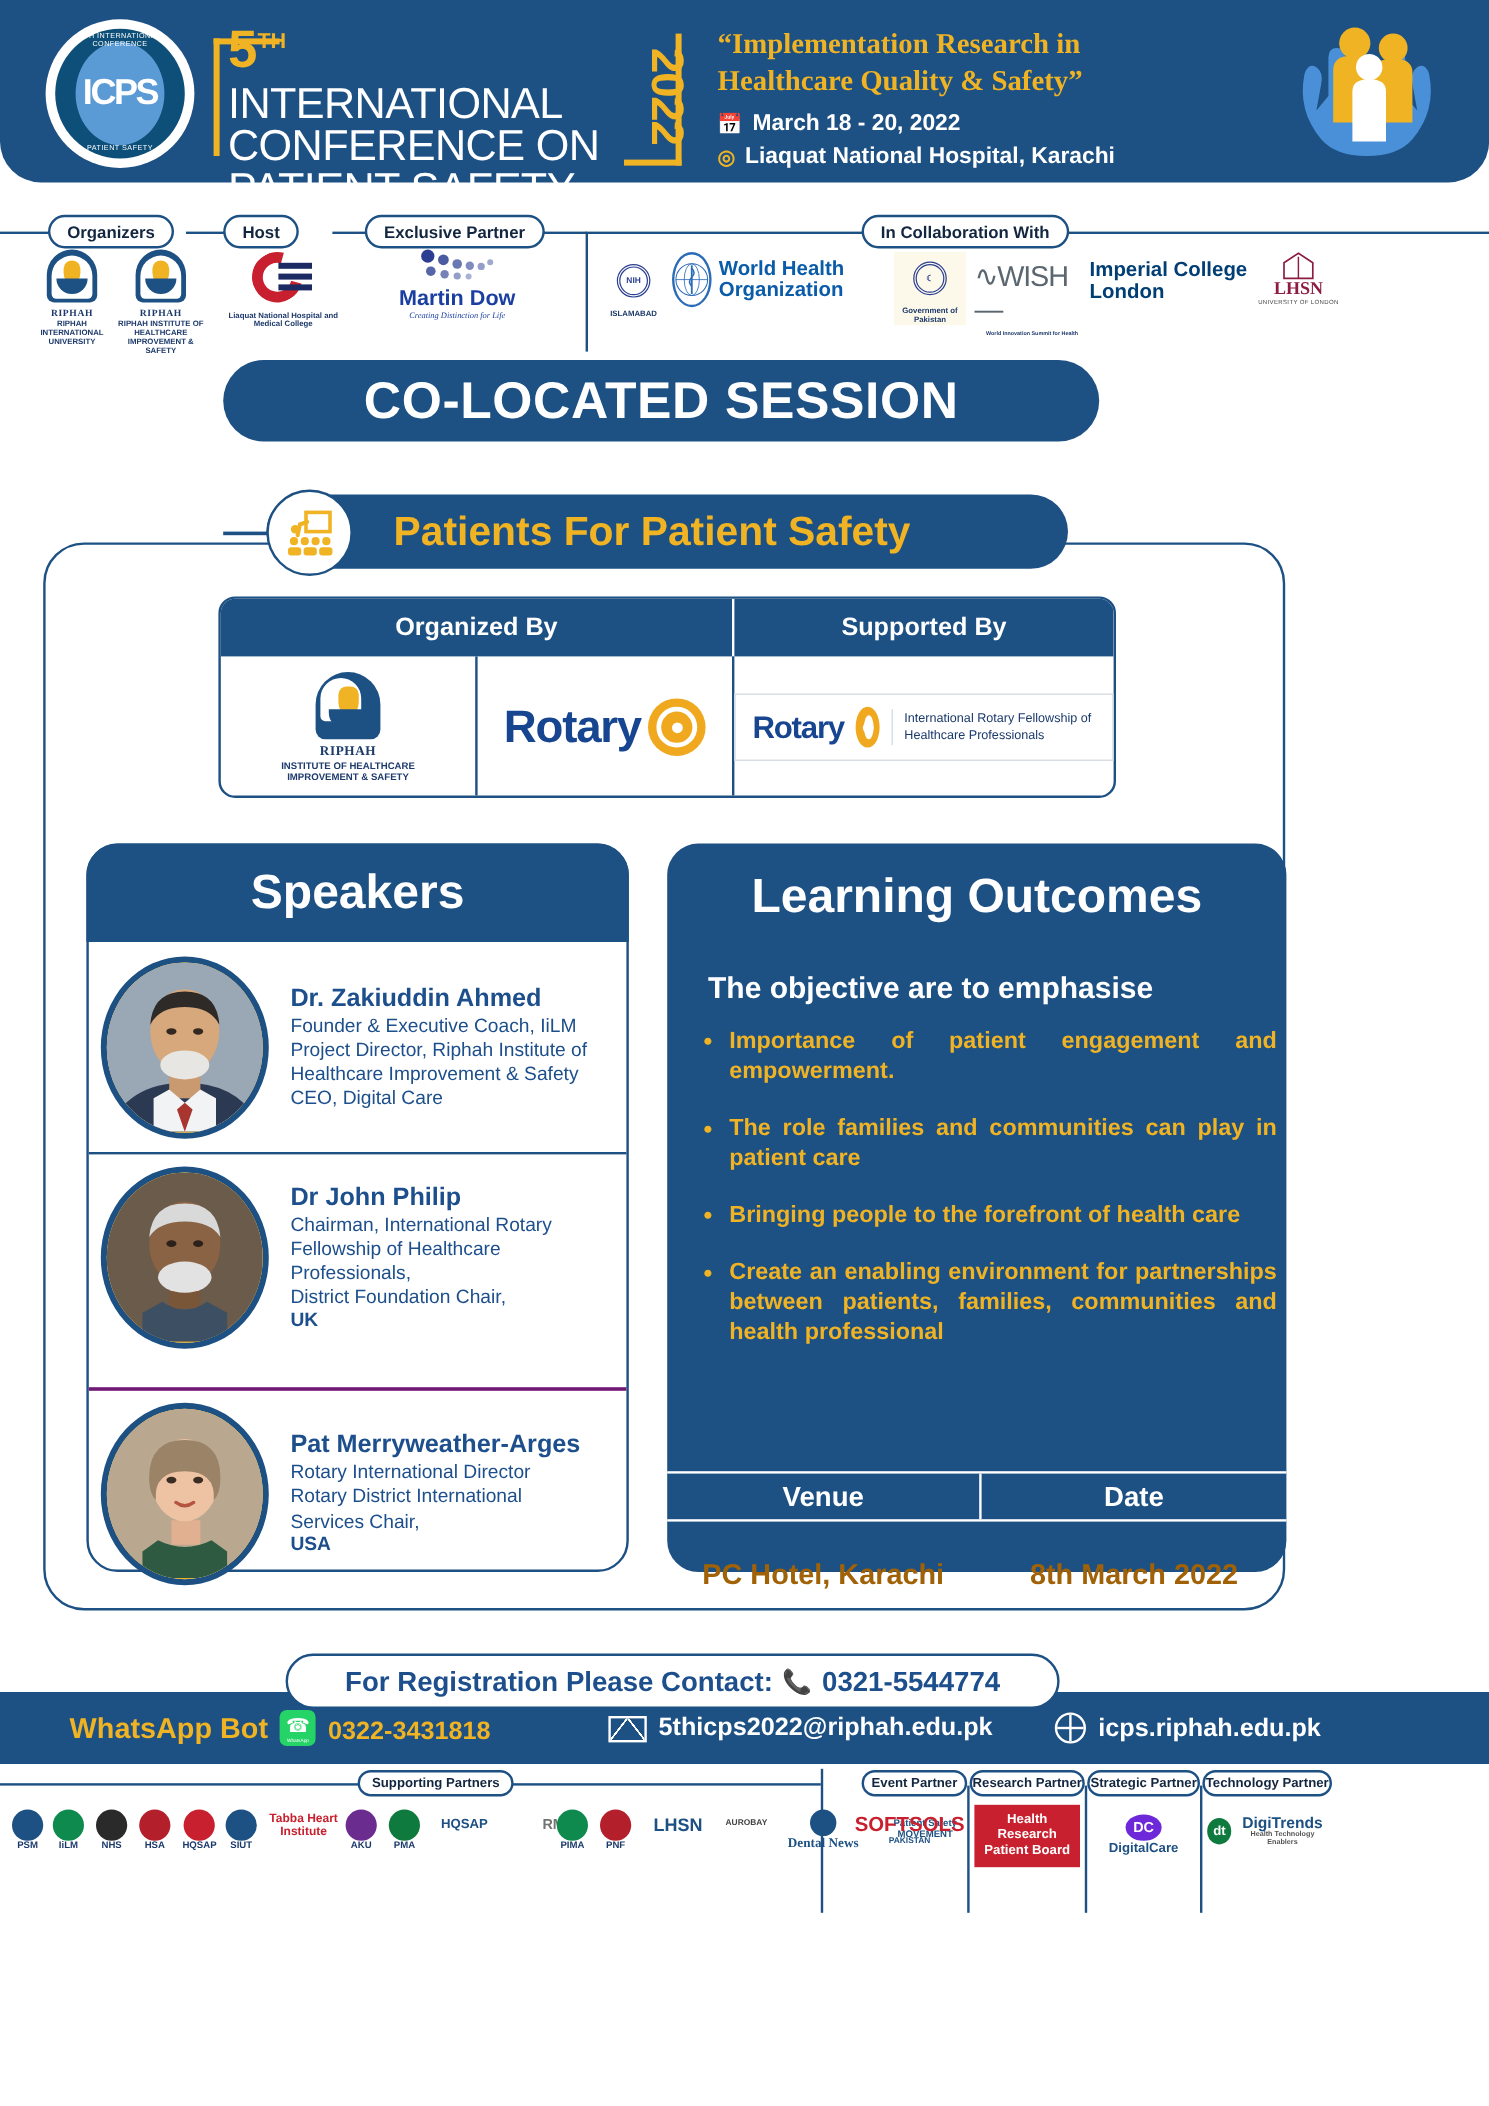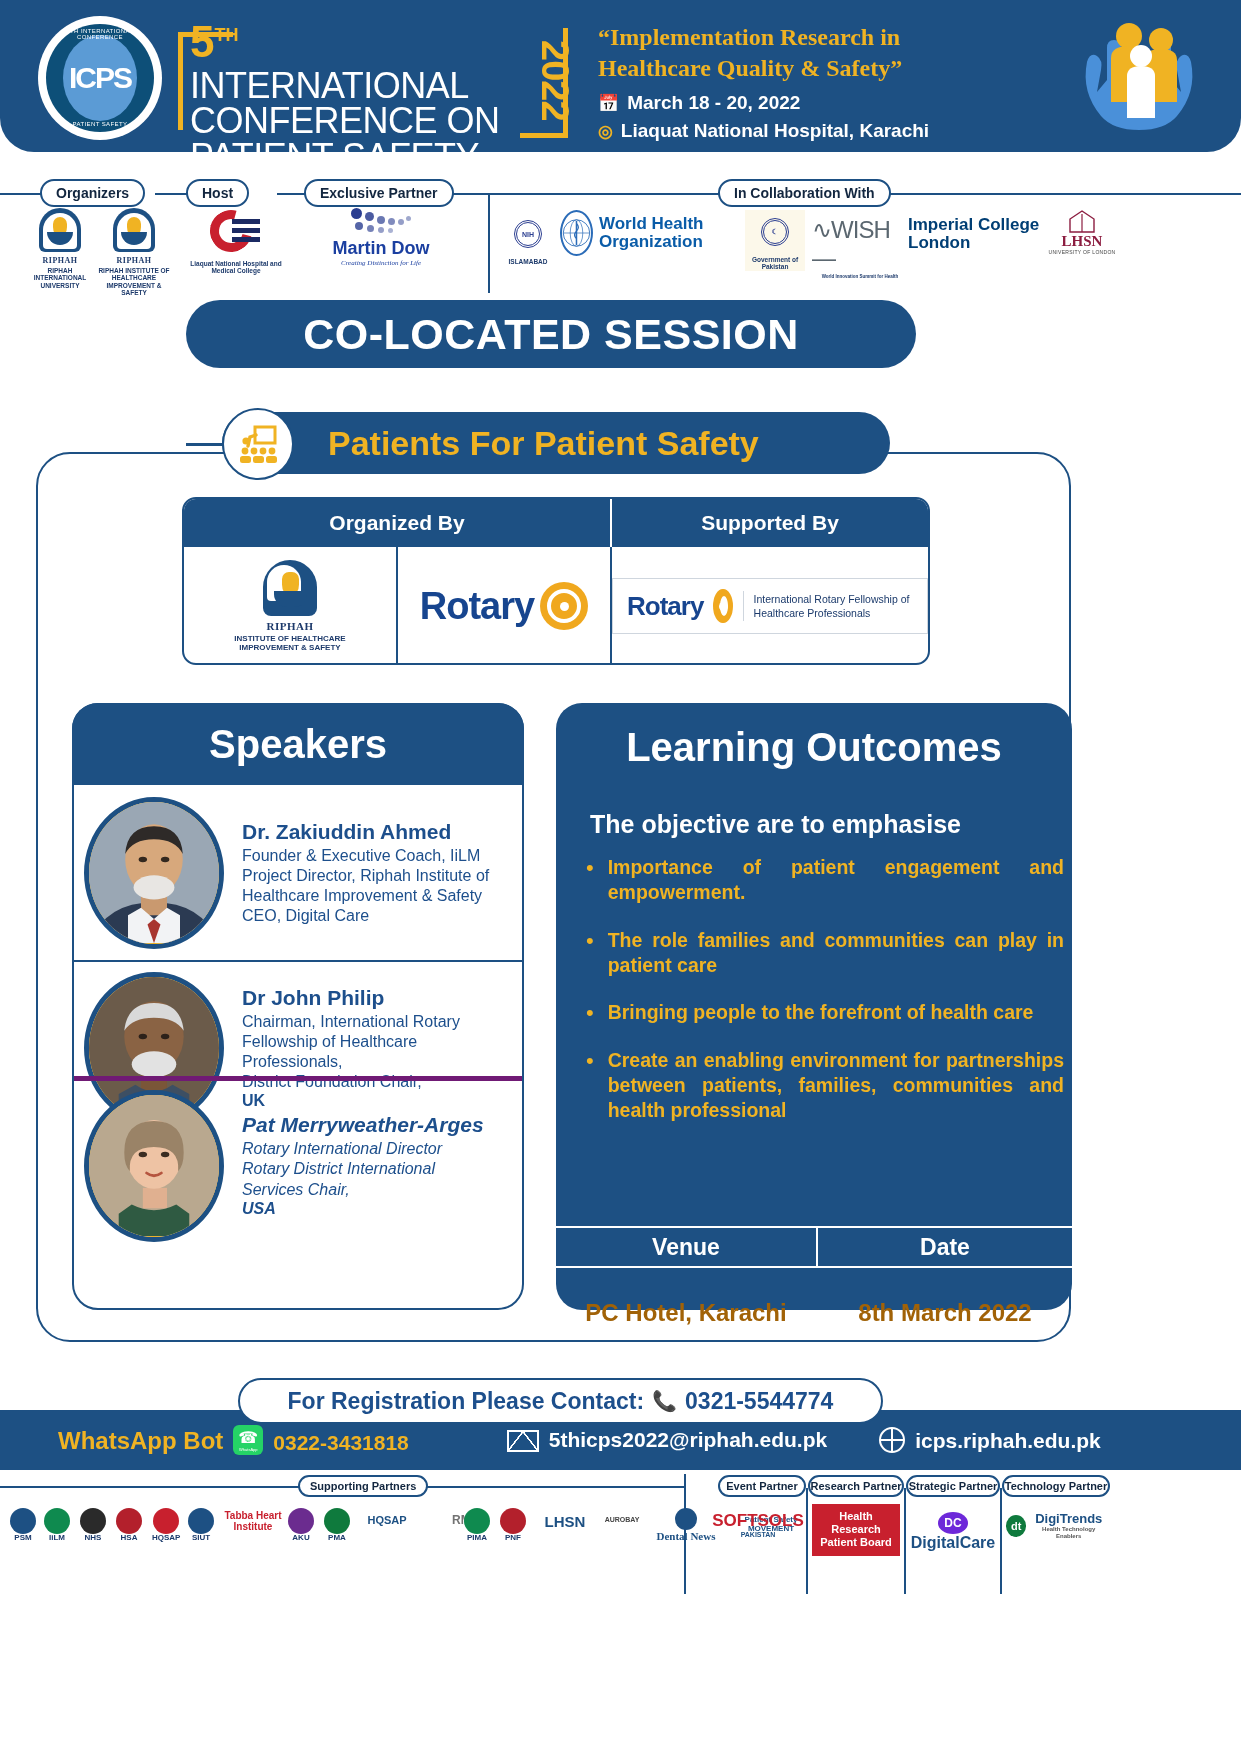--- a/index.html
+++ b/index.html
@@ -213,21 +213,21 @@
     background: #1d5083; border-radius: 26px 26px 0 0;
     display: flex; align-items: center; justify-content: center;
     color: #ffffff; font-size: 40px; font-weight: bold; z-index: 3;
   }
   .speaker-row {
     position: absolute; left: 74px; width: 448px; height: 174px;
     display: flex; align-items: center; z-index: 2;
   }
   .speaker-row.s1 { top: 786px; }
   .speaker-row.s2 { top: 960px; border-top: 2px solid #1d5083; }
-  .speaker-row.s3 { top: 1076px; border-top: 5px solid #701a75; font-style: italic; }
+  .speaker-row.s3 { top: 1156px; border-top: 3px solid #701a75; }
   .sp-photo {
     width: 140px; height: 152px; border-radius: 50%;
     border: 5px solid #1d5083; outline: 4px solid #f0b323; outline-offset: -9px;
     margin-left: 10px; flex: 0 0 auto; overflow: hidden; position: relative;
     background: #b9c3cd;
   }
   .sp-info { margin-left: 18px; padding-right: 8px; }
   .sp-name { font-size: 21px; font-weight: bold; color: #1d4f8c; line-height:1.15;
              margin-bottom: 2px; }
   .sp-role { font-size: 16px; color: #1d4f8c; line-height: 1.26; }
@@ -733,21 +733,21 @@
 
   <div class="flogo" style="left:712px; top:40px; width:92px;">
     <div class="flogo-txt" style="font-size:17px;color:#c8202e;">SOFTSOLS</div>
     <div class="flogo-txt" style="font-size:7px;color:#1d5083;">PAKISTAN</div>
   </div>
   <div class="flogo" style="left:812px; top:32px; width:88px;">
     <div class="flogo-txt" style="font-size:11px;color:#ffffff;background:#c8202e;padding:6px 5px;line-height:1.2;">Health Research Patient Board</div>
   </div>
   <div class="flogo" style="left:910px; top:40px; width:86px;">
     <div class="circ" style="width:30px;height:22px;background:#6d28d9;font-size:12px;">DC</div>
-    <div class="flogo-txt" style="font-size:16px;color:#1d5083;">DigitalCare</div>
+    <div class="flogo-txt" style="font-size:11px;color:#1d5083;">DigitalCare</div>
   </div>
   <div class="flogo" style="left:1006px; top:40px; width:100px; flex-direction:row; gap:5px;">
     <div class="circ" style="width:22px;height:22px;background:#0f7a3d;font-size:11px;">dt</div>
     <div>
       <div class="flogo-txt" style="font-size:13px;color:#1d5083;">DigiTrends</div>
       <div class="flogo-txt" style="font-size:6px;color:#555;">Health Technology Enablers</div>
     </div>
   </div>
 </div>
 

